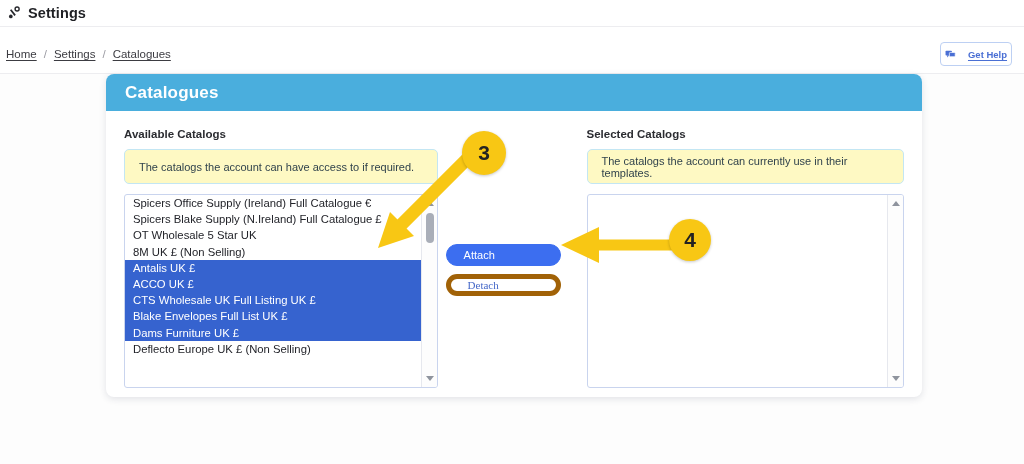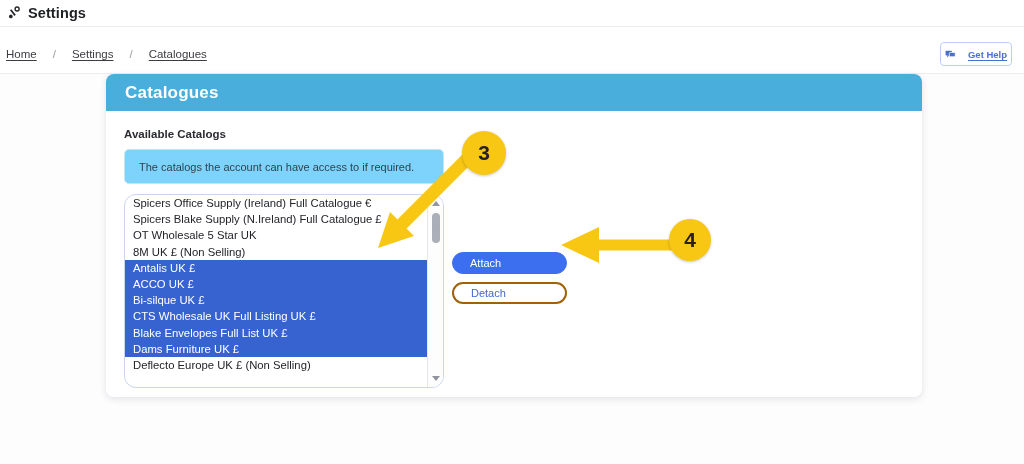--- a/index.html
+++ b/index.html
@@ -21,21 +21,21 @@
   .topbar-title {
     font-size: 14.5px; font-weight: 700; color: #1f2024; letter-spacing: .1px;
   }
 
   
   .crumbrow {
     position: absolute; left: 0; top: 27px; width: 1024px; height: 47px;
     background: #ffffff; border-bottom: 1px solid #ededf0;
     display: flex; align-items: center;
   }
-  .crumbs { position: absolute; left: 6px; top: 48px; display: flex; align-items: center; gap: 16px; }
+  .crumbs { position: absolute; left: 6px; top: 48px; display: flex; align-items: center; gap: 7px; }
   .crumb {
     font-size: 11.5px; color: #3c3c42; text-decoration: underline;
     text-underline-offset: 2px; cursor: pointer;
   }
   .crumb-sep { font-size: 11.5px; color: #9a9aa2; }
 
   .gethelp {
     position: absolute; right: 12px; top: 42px;
     width: 72px; height: 24px; border: 1px solid #bdd0f3; border-radius: 4px;
     background: #ffffff; display: flex; align-items: center; justify-content: center;
@@ -65,30 +65,30 @@
 
   .col { position: relative; }
   .col-left  { width: 320px; }
   .col-mid   { width: 152px; }
   .col-right { width: 324px; }
 
   .col-label {
     font-size: 11.5px; font-weight: 700; color: #2b2c31; margin-bottom: 9px;
   }
   .hint {
-    background: #7dd3fc; border: 1px solid #c3e6f3; border-radius: 5px;
+    background: #fef9c3; border: 1px solid #c3e6f3; border-radius: 5px;
     height: 35px; display: flex; align-items: center; padding: 0 14px;
     margin-bottom: 10px;
   }
   .hint-text { font-size: 11px; color: #31434c; }
 
   
   .listbox {
     position: relative; height: 194px; background: #ffffff;
-    border: 1px solid #c9d4ee; border-radius: 12px; overflow: hidden;
+    border: 1px solid #c9d4ee; border-radius: 3px; overflow: hidden;
   }
   .listbox.right { height: 194px; }
   .list-scroll { position: absolute; left: 0; top: 0; right: 16px; bottom: 0; overflow: hidden; }
   .opt {
     font-size: 11.3px; color: #23242a; line-height: 16.2px; height: 16.2px;
     padding-left: 8px; white-space: nowrap; cursor: pointer;
   }
   .opt.sel { background: #3663cf; color: #ffffff; }
 
   
@@ -104,28 +104,28 @@
   .sb-arrow.down { bottom: 1px; }
   .tri { width: 0; height: 0; border-left: 4px solid transparent; border-right: 4px solid transparent; }
   .tri.up { border-bottom: 5px solid #8f949e; }
   .tri.down { border-top: 5px solid #8f949e; }
   .sb-thumb {
     position: absolute; left: 4px; width: 8px; border-radius: 4px;
     background: #a9aeb8; cursor: pointer;
   }
 
   
-  .btnwrap { position: absolute; left: 8px; top: 124px; width: 115px; }
+  .btnwrap { position: absolute; left: 8px; top: 116px; width: 115px; }
   .btn {
     width: 115px; height: 22px; border-radius: 11px; display: flex;
     align-items: center; padding-left: 17px; cursor: pointer; font-size: 11px;
   }
   .btn-attach { background: #3c6ef0; color: #ffffff; border: 1px solid #3c6ef0; }
   .btn-detach {
-    background: #ffffff; color: #4568c8; border: 2px solid #a16207; margin-top: 8px;
+    background: #ffffff; color: #4568c8; border: 5px solid #a16207; margin-top: 8px; font-family: Liberation Serif, serif;
   }
 
   
   .anno { position: absolute; pointer-events: none; }
   .badge {
     position: absolute; border-radius: 50%;
     background: #f8c714; display: flex; align-items: center; justify-content: center;
     box-shadow: 0 1px 3px rgba(0,0,0,.22);
   }
   .badge span { font-size: 21px; font-weight: 700; color: #222222; }
@@ -179,21 +179,20 @@
           <span class="hint-text">The catalogs the account can have access to if required.</span>
         </div>
         <div class="listbox">
           <div class="list-scroll" id="avail-scroll">
               <div class="opt">Spicers Office Supply (Ireland) Full Catalogue €</div>
               <div class="opt">Spicers Blake Supply (N.Ireland) Full Catalogue £</div>
               <div class="opt">OT Wholesale 5 Star UK</div>
               <div class="opt">8M UK £ (Non Selling)</div>
               <div class="opt sel">Antalis UK £</div>
               <div class="opt sel">ACCO UK £</div>
-              <div class="opt sel">Bi-silque UK £</div>
               <div class="opt sel">CTS Wholesale UK Full Listing UK £</div>
               <div class="opt sel">Blake Envelopes Full List UK £</div>
               <div class="opt sel">Dams Furniture UK £</div>
               <div class="opt">Deflecto Europe UK £ (Non Selling)</div>
             </div>
           <div class="sbar">
             <div class="sb-arrow up">
                 <div class="tri up"></div>
               </div>
             <div class="sb-thumb" style="top:18px;height:30px;"></div>
@@ -208,20 +207,37 @@
         <div class="btnwrap">
           <div class="btn btn-attach">
             <span>Attach</span>
           </div>
           <div class="btn btn-detach">
             <span>Detach</span>
           </div>
         </div>
       </div>
 
+      <div class="col col-right">
+        <div class="col-label">Selected Catalogs</div>
+        <div class="hint">
+          <span class="hint-text">The catalogs the account can currently use in their templates.</span>
+        </div>
+        <div class="listbox right">
+          <div class="list-scroll" id="sel-scroll"></div>
+          <div class="sbar">
+            <div class="sb-arrow up">
+                <div class="tri up"></div>
+              </div>
+            <div class="sb-arrow down">
+                <div class="tri down"></div>
+              </div>
+          </div>
+        </div>
+      </div>
 
     </div>
   </div>
 
   <svg class="anno" id="arrow3" width="120" height="120">
     <g>
       <line x1="108" y1="6" x2="34" y2="80" stroke="#f8c714" stroke-width="13" stroke-linecap="butt"></line>
       <path d="M18 96 L54 84 L30 60 Z" fill="#f8c714"></path>
     </g>
   </svg>

